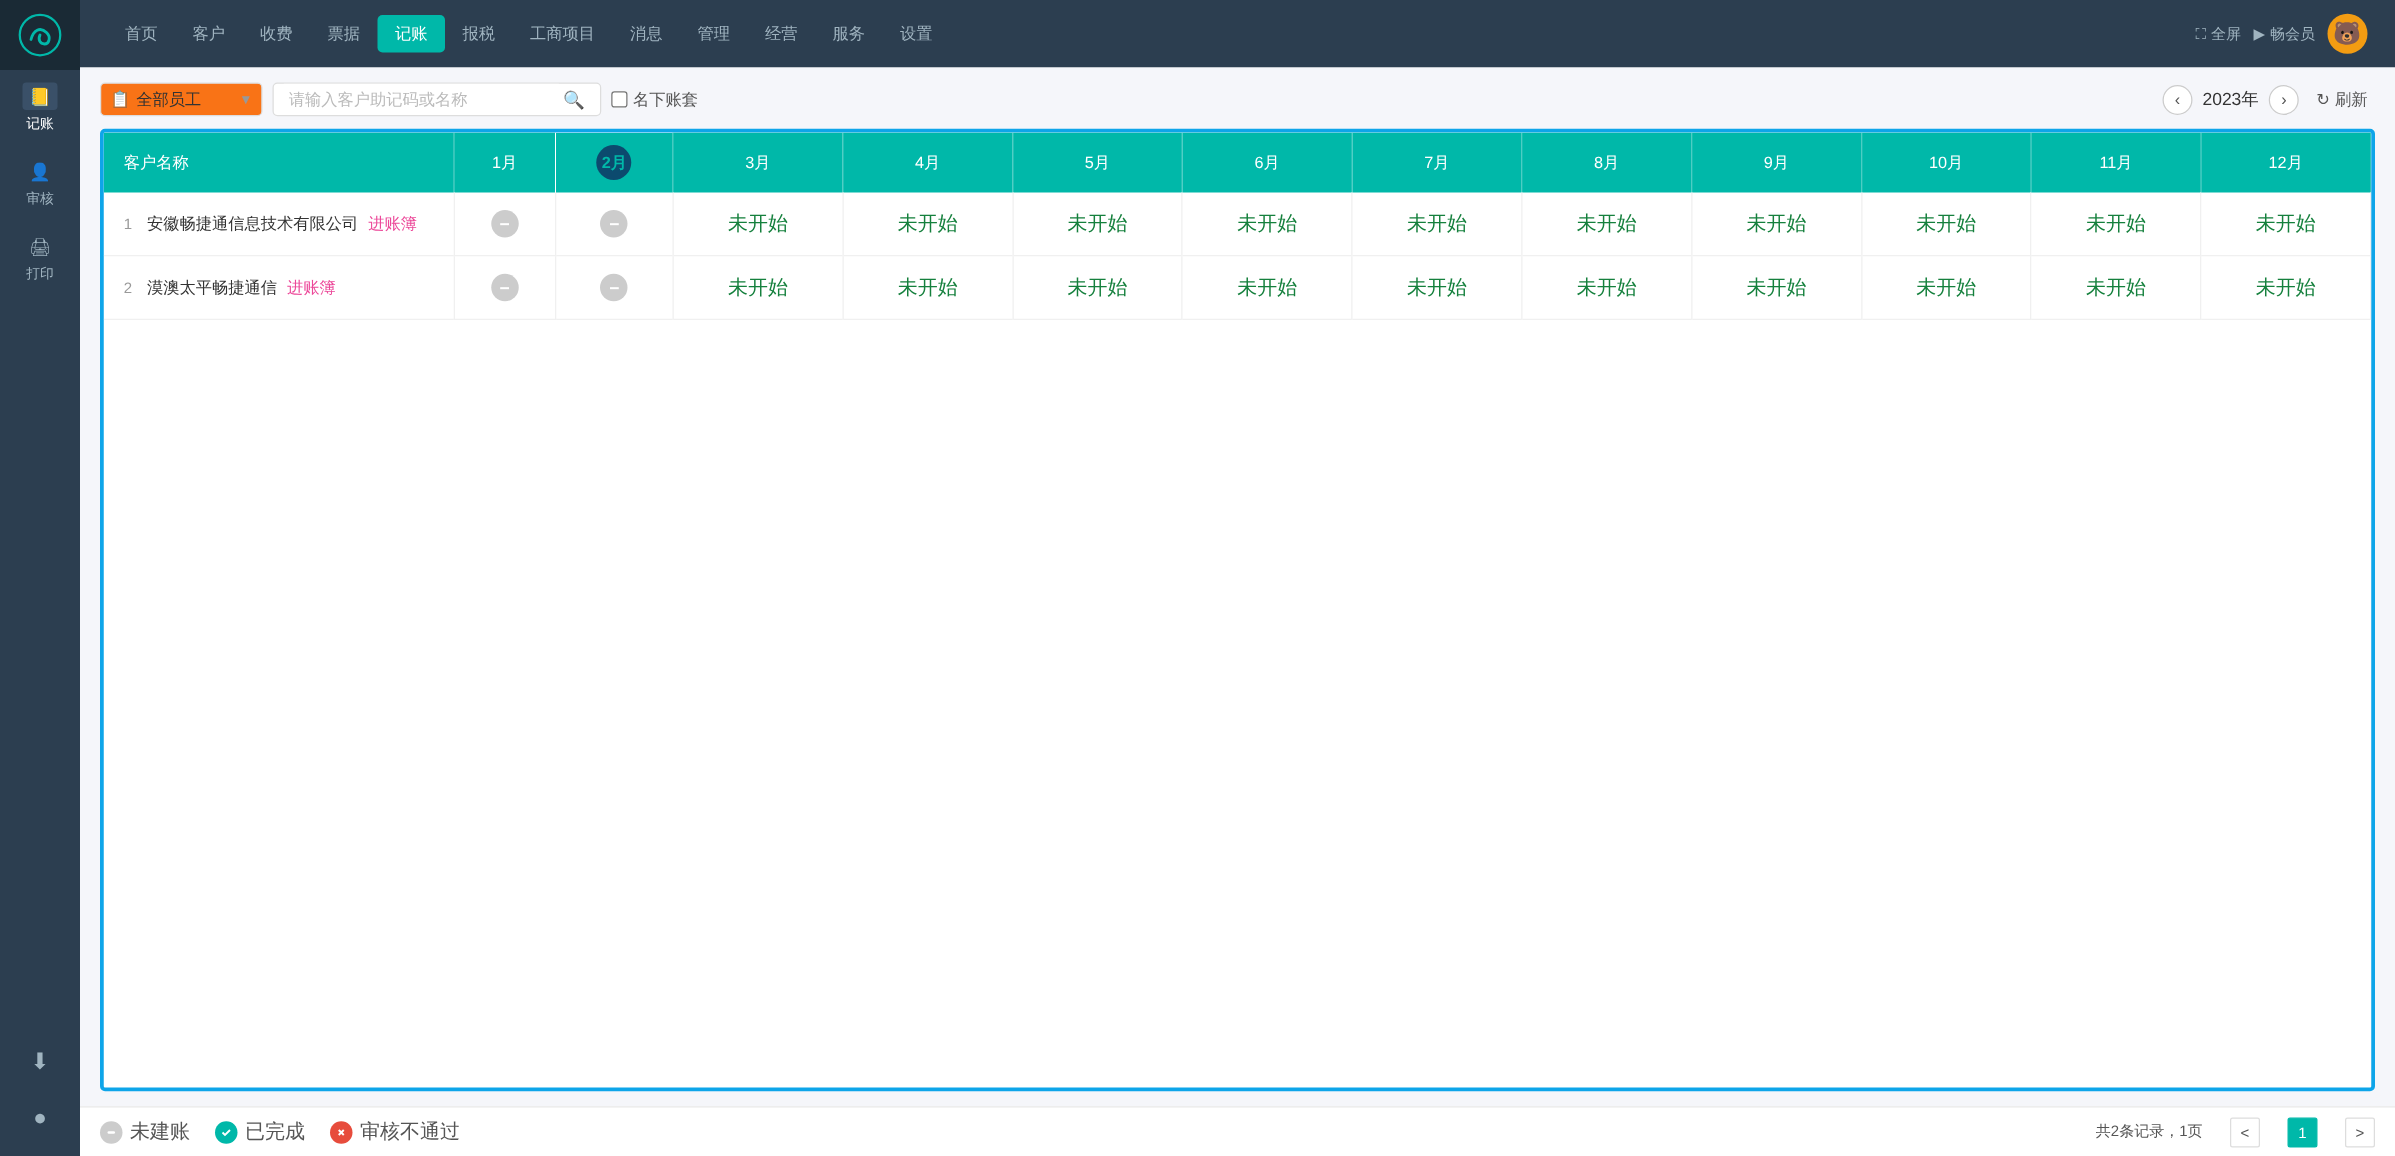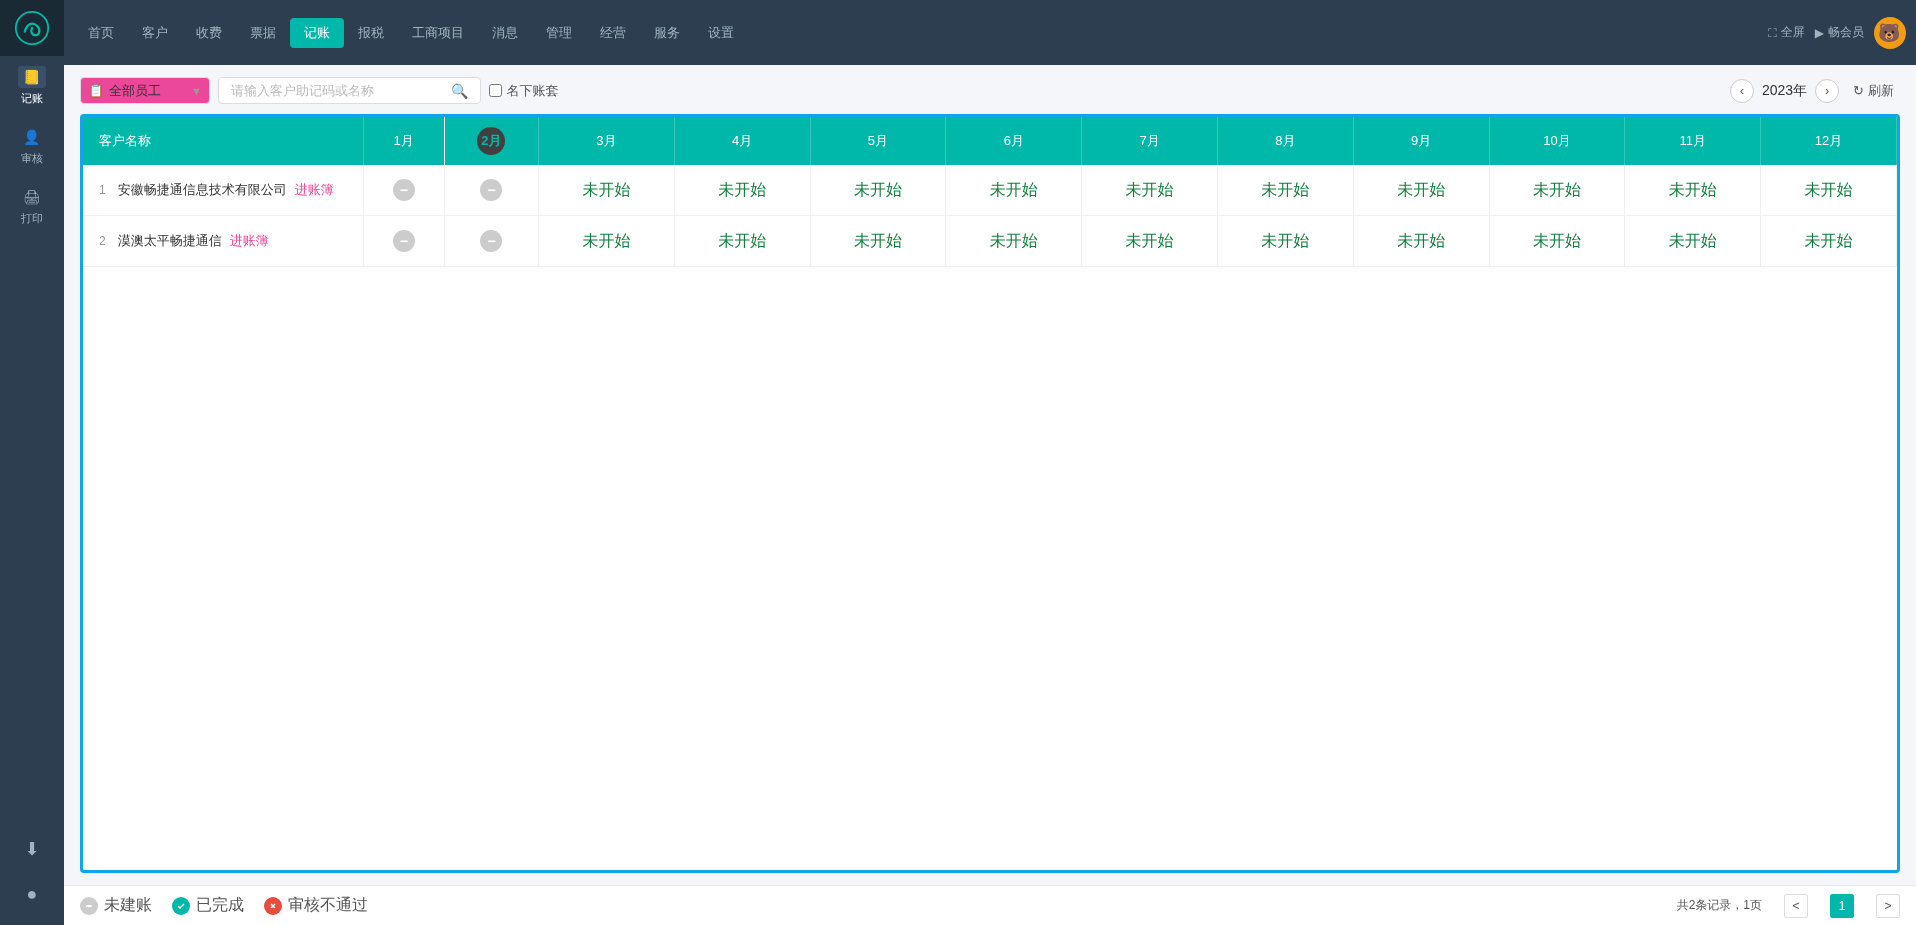--- a/index.html
+++ b/index.html
@@ -64,24 +64,24 @@
     .main-wrapper {
       flex: 1;
       display: flex;
       flex-direction: column;
       overflow: hidden;
     }
 
     
     .topnav {
       background: #2c3e50;
-      height: 65px;
-      display: flex;
-      align-items: center;
-      padding: 0 10px;
+      height: 54px;
+      display: flex;
+      align-items: center;
+      padding: 0 22px;
       flex-shrink: 0;
     }
     .topnav-item {
       color: #a0b4c0;
       padding: 6px 14px;
       cursor: pointer;
       font-size: 13px;
       border-radius: 4px;
       white-space: nowrap;
     }
@@ -137,21 +137,21 @@
       margin-bottom: 10px;
       flex-wrap: wrap;
     }
     .select-wrapper {
       position: relative;
       display: flex;
       align-items: center;
     }
     .employee-select {
       border: 1px solid #ddd;
-      background: #ec4899;
+      background: #f97316;
       padding: 5px 30px 5px 28px;
       border-radius: 4px;
       font-size: 13px;
       min-width: 130px;
       cursor: pointer;
       color: #333;
       appearance: none;
       outline: none;
     }
     .select-icon {
@@ -266,21 +266,21 @@
     thead tr th.current-month {
       position: relative;
     }
     thead tr th.current-month .month-circle {
       display: inline-flex;
       align-items: center;
       justify-content: center;
       width: 28px;
       height: 28px;
       border-radius: 50%;
-      background: #404040;
+      background: #0c4a6e;
       color: #00b8a9;
       font-weight: bold;
     }
     tbody tr {
       border-bottom: 1px solid #f0f0f0;
     }
     tbody tr td {
       padding: 14px 8px;
       text-align: center;
       font-size: 13px;

